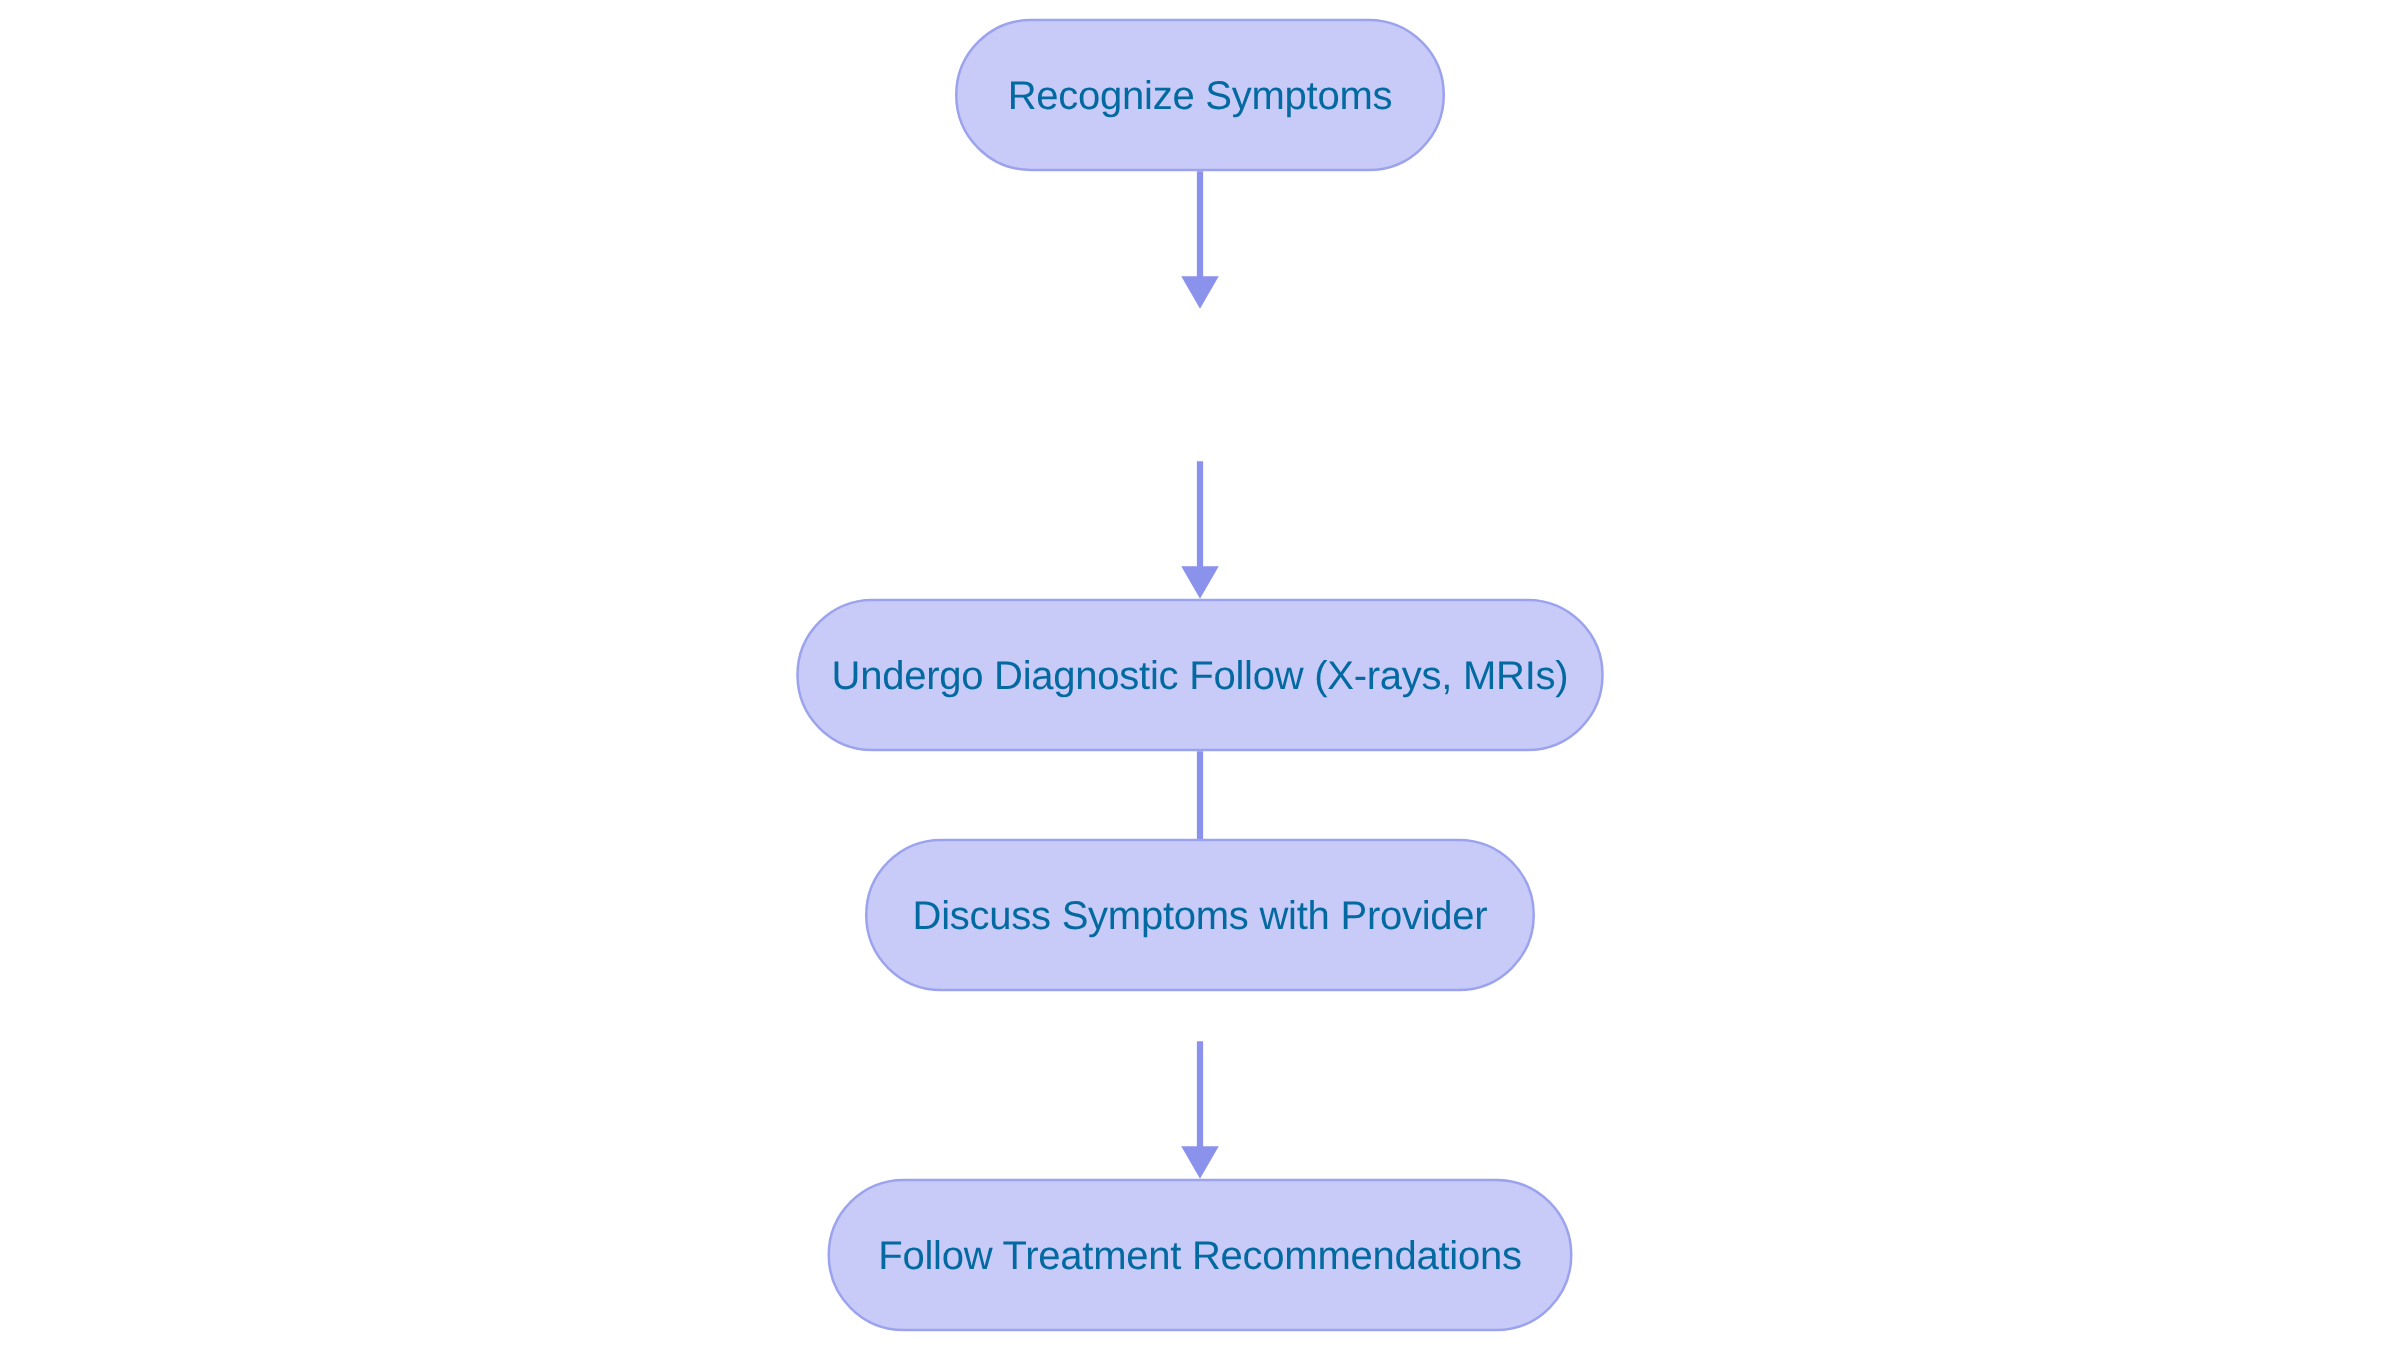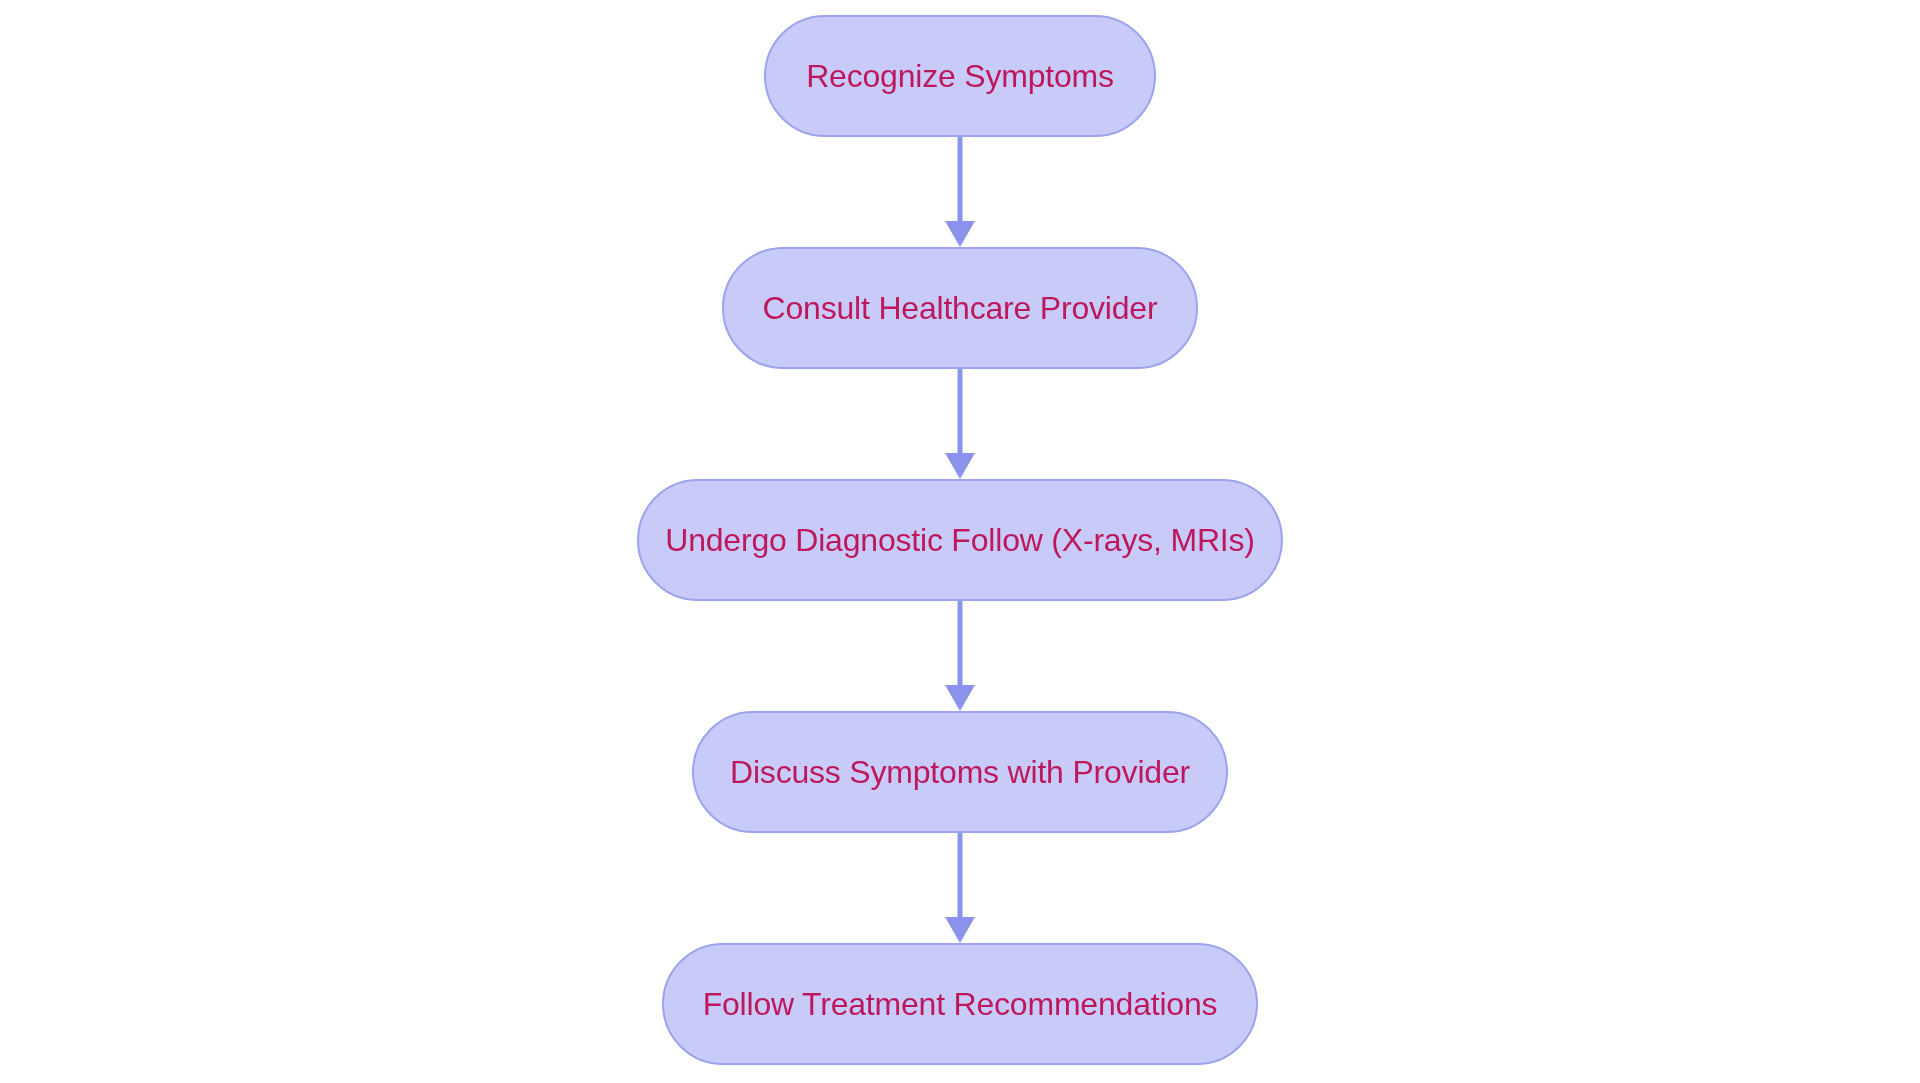--- a/index.html
+++ b/index.html
@@ -20,29 +20,29 @@
     left: 50%;
     transform: translateX(-50%);
     height: 122px;
     box-sizing: border-box;
     background: #c8cbf8;
     border: 2px solid #9ca3ee;
     border-radius: 61px;
     display: flex;
     align-items: center;
     justify-content: center;
-    color: #be185d;
+    color: #0369a1;
     font-size: 32px;
     letter-spacing: -0.2px;
     white-space: nowrap;
   }
   .n1 { top: 15px;  width: 392px; }
   .n2 { top: 247px; width: 476px; }
   .n3 { top: 479px; width: 646px; }
-  .n4 { top: 711px; width: 536px; }
+  .n4 { top: 671px; width: 536px; }
   .n5 { top: 943px; width: 596px; }
 
   .arrow {
     position: absolute;
     left: 50%;
     transform: translateX(-50%);
     width: 30px;
   }
   .a1 { top: 137px; height: 110px; }
   .a2 { top: 369px; height: 110px; }
@@ -76,23 +76,20 @@
 
   <div class="node n1">
     <span>Recognize Symptoms</span>
   </div>
 
   <div class="arrow a1">
     <div class="shaft"></div>
     <div class="head"></div>
   </div>
 
-  <div class="node n2">
-    <span>Consult Healthcare Provider</span>
-  </div>
 
   <div class="arrow a2">
     <div class="shaft"></div>
     <div class="head"></div>
   </div>
 
   <div class="node n3">
     <span>Undergo Diagnostic Follow (X-rays, MRIs)</span>
   </div>
 

